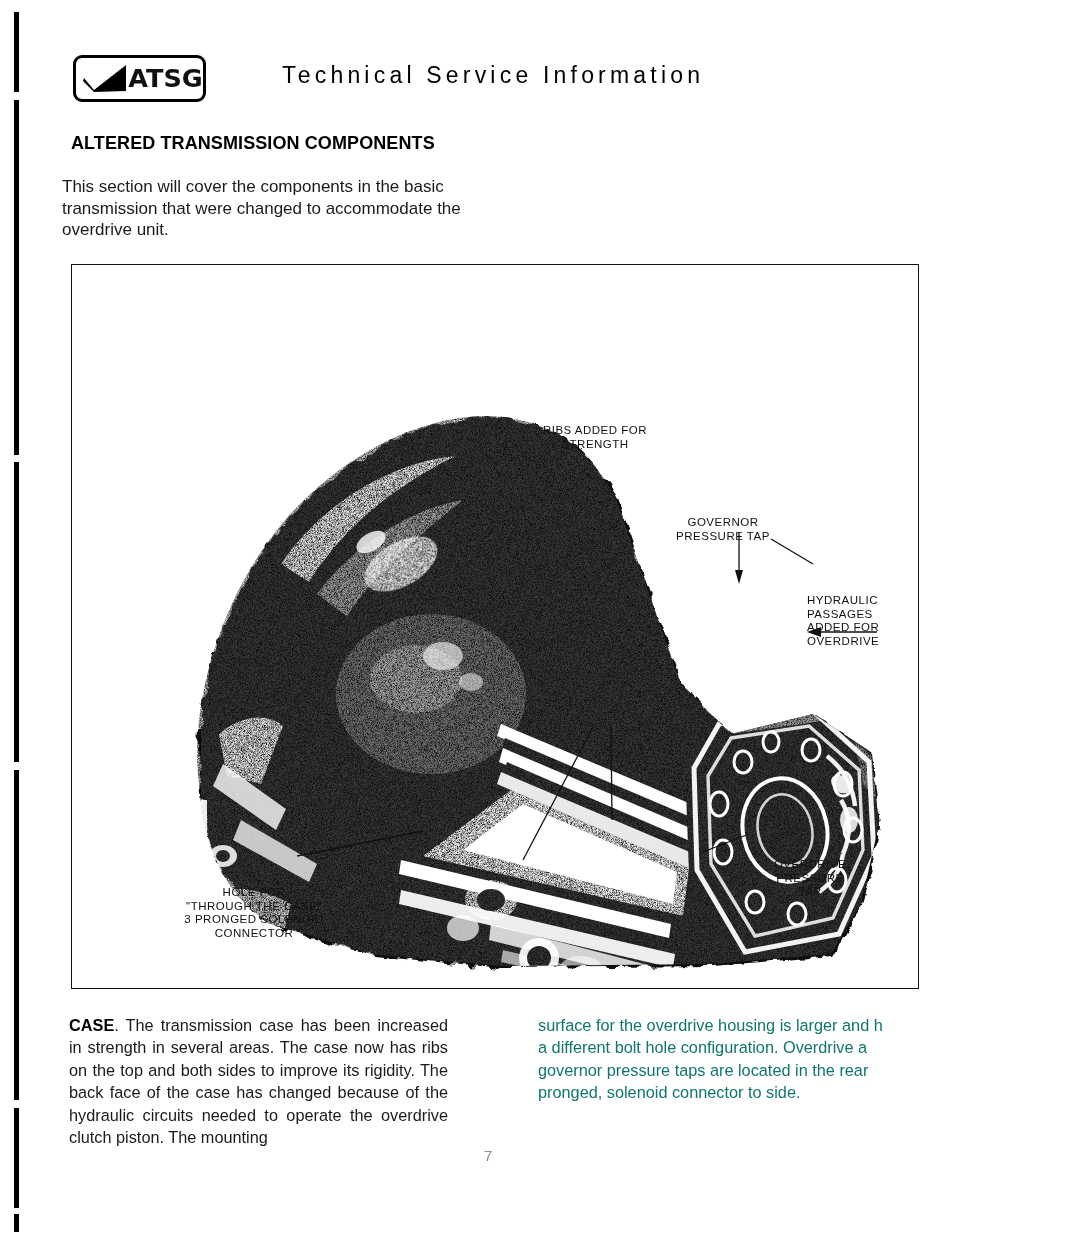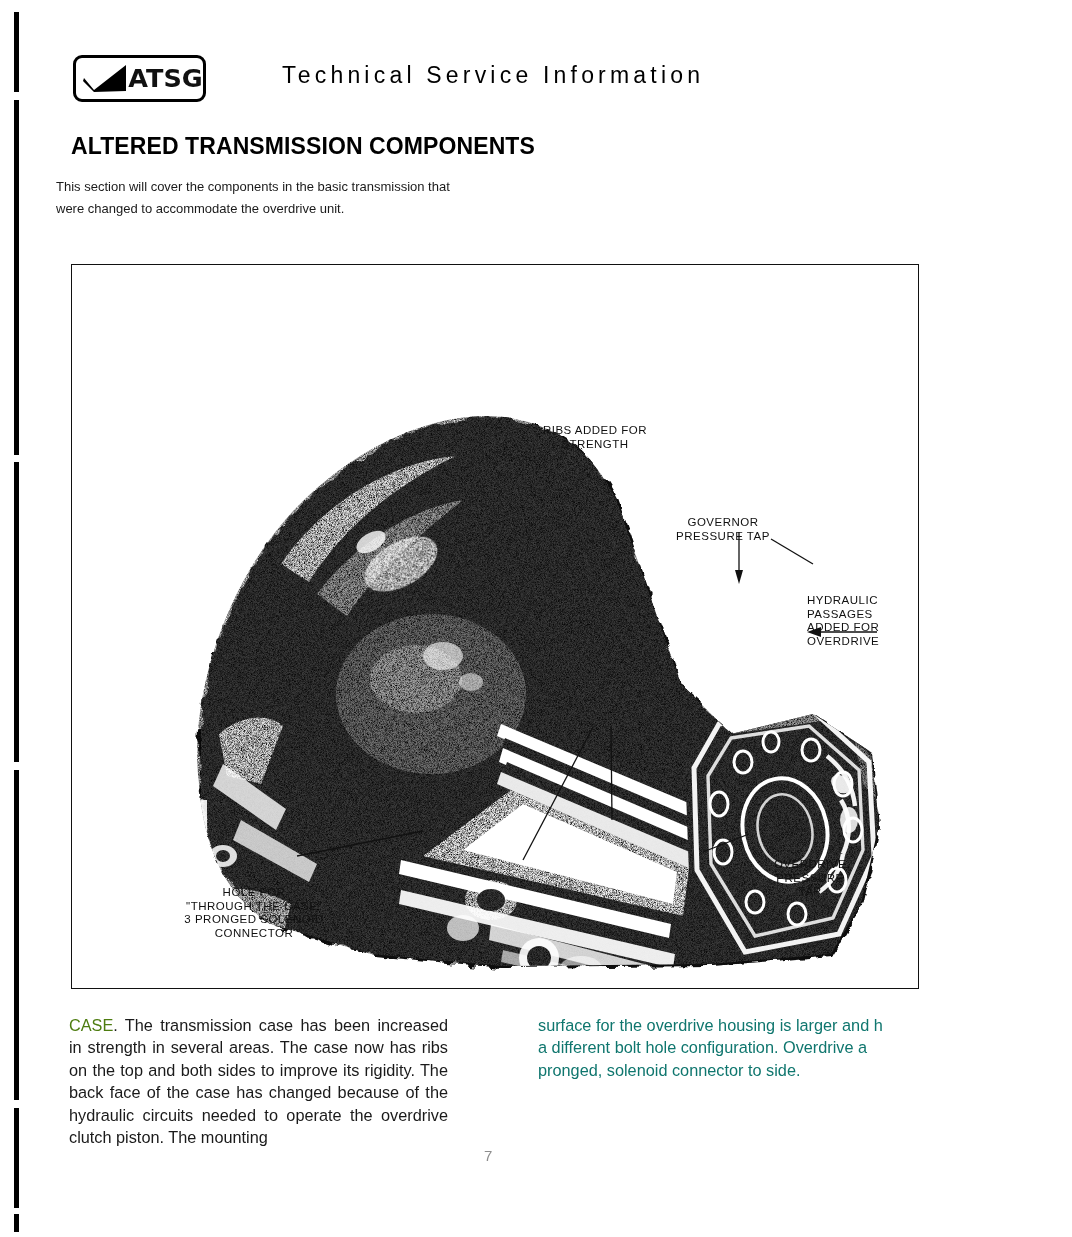--- a/index.html
+++ b/index.html
@@ -14,25 +14,25 @@
   #logo{position:absolute;left:73px;top:55px;width:133px;height:47px;
         border:3px solid #000;border-radius:9px;background:#fff;
         box-sizing:border-box;display:flex;align-items:center;}
   #logo-check{width:46px;height:30px;margin-left:6px;flex:none;}
   #logo-text{font-family:"DejaVu Sans",sans-serif;font-weight:bold;
         font-size:25px;letter-spacing:0px;margin-left:1px;
         line-height:1;transform:scaleX(1.02);}
   #tsi{position:absolute;left:282px;top:62px;font-size:23px;
         letter-spacing:4.2px;color:#000000;font-weight:400;}
 
-  #page-title{position:absolute;left:71px;top:133px;font-size:23px;
+  #page-title{position:absolute;left:71px;top:133px;font-size:18px;
         font-weight:bold;letter-spacing:0.1px;color:#000;}
 
-  #intro{position:absolute;left:56px;top:176px;width:420px;
-        font-size:13px;line-height:21.5px;color:#1a1a1a;}
+  #intro{position:absolute;left:62px;top:176px;width:420px;
+        font-size:17px;line-height:21.5px;color:#1a1a1a;}
 
   
   #figure{position:absolute;left:71px;top:264px;width:848px;height:935px;}
   #fig-border{position:absolute;inset:0;}
   #fig-border i{position:absolute;background:#111;}
   #fig-top{left:0;top:0;width:848px;height:1.4px;}
   #fig-left{left:0;top:0;width:1.4px;height:725px;
         background:linear-gradient(#111 0%,#111 55%,#777 75%,#bdbdbd 100%);}
   #fig-right{left:846.6px;top:0;width:1.4px;height:725px;
         background:linear-gradient(#111 0%,#111 28%,#9a9a9a 55%,#e2e2e2 85%,#f2f2f2 100%);}
@@ -40,21 +40,21 @@
         background:linear-gradient(90deg,#555 0%,#999 25%,#777 60%,#444 100%);}
 
   #photo{position:absolute;left:0;top:0;width:848px;height:725px;}
 
   .callout{position:absolute;font-size:11.5px;line-height:13.5px;
         letter-spacing:0.5px;color:#111;text-align:center;white-space:pre;}
 
   
   #col-left{position:absolute;left:69px;top:1014px;width:379px;
         font-size:16.3px;line-height:22.4px;text-align:justify;color:#1a1a1a;}
-  #col-left b{font-weight:normal;color:#4d7c0f;}
+  #col-left b{font-weight:bold;color:#000000;}
   #col-right{position:absolute;left:538px;top:1014px;width:420px;
         font-size:16.3px;line-height:22.4px;color:#0f766e;}
   #col-right div{white-space:pre;}
   #clip-fade{position:absolute;left:930px;top:1005px;width:142px;height:140px;
         background:linear-gradient(90deg,rgba(255,255,255,0) 0%,#fff 60%);}
 
   #page-number{position:absolute;left:484px;top:1147px;font-size:15px;
         color:#8d8d8d;}
 </style>
 </head>
@@ -247,17 +247,18 @@
 TAP</div>
 </div>
 
 <div id="col-left">
   <b>CASE</b><span>. The transmission case has been increased in strength in several areas. The case now has ribs on the top and both sides to improve its rigidity. The back face of the case has changed because of the hydraulic circuits needed to operate the overdrive clutch piston. The mounting</span>
 </div>
 
 <div id="col-right">
   <div>surface for the overdrive housing is larger and h</div>
   <div>a different bolt hole configuration. Overdrive a</div>
+  <div>governor pressure taps are located in the rear</div>
   <div>pronged, solenoid connector to side.</div>
 </div>
 <div id="clip-fade"></div>
 
 <div id="page-number">7</div>
 
 </body></html>

